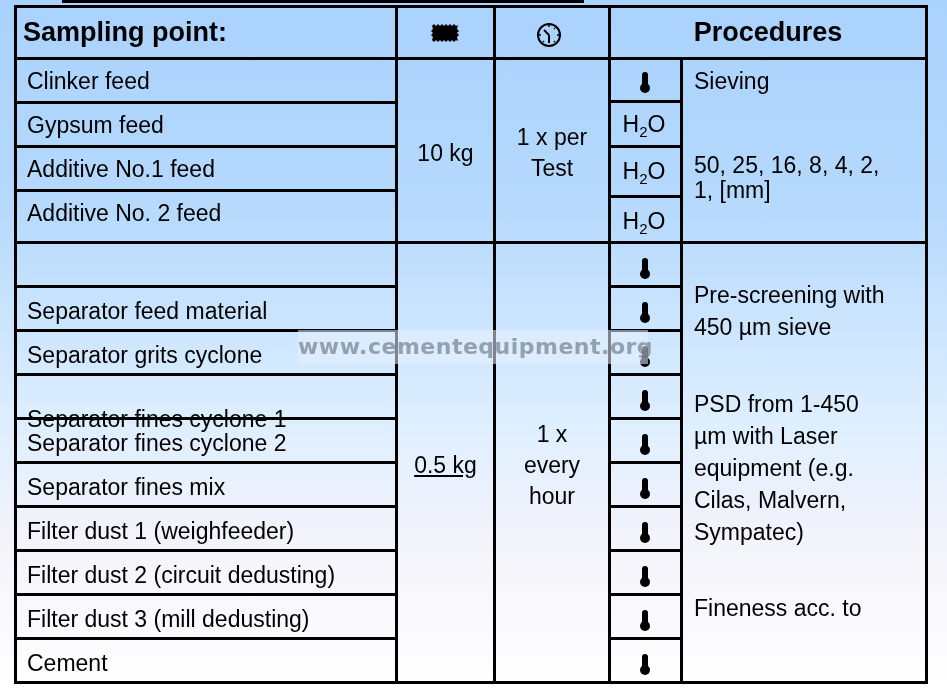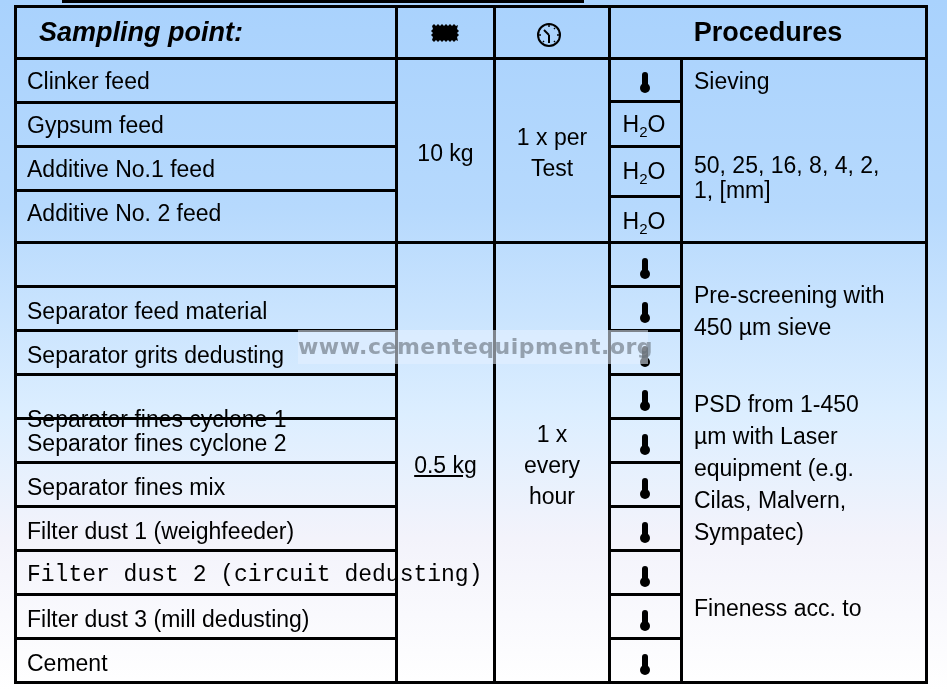--- a/index.html
+++ b/index.html
@@ -71,21 +71,21 @@
   <div class="hline" style="left:591px; top:277px; width:72px;"></div>
   <div class="hline" style="left:591px; top:321px; width:72px;"></div>
   <div class="hline" style="left:591px; top:365px; width:72px;"></div>
   <div class="hline" style="left:591px; top:409px; width:72px;"></div>
   <div class="hline" style="left:591px; top:453px; width:72px;"></div>
   <div class="hline" style="left:591px; top:497px; width:72px;"></div>
   <div class="hline" style="left:591px; top:541px; width:72px;"></div>
   <div class="hline" style="left:591px; top:585px; width:72px;"></div>
   <div class="hline" style="left:591px; top:629px; width:72px;"></div>
 
-  <div class="hdr-text" style="left:22px; top:9px;font-style:italic;">Sampling point:</div>
+  <div class="hdr-text" style="left:6px; top:9px;">Sampling point:</div>
   <div style="position:absolute; left:413px; top:15px; width:30px; height:20px;">
     <svg width="30" height="20" viewBox="0 0 30 20">
         <path d="M2 3 L4 1 L6 3 L8 1 L10 3 L12 1 L14 3 L16 1 L18 3 L20 1 L22 3 L24 1 L26 3 L28 2 L27 6 L29 8 L27 10 L29 12 L27 14 L28 18 L26 17 L24 19 L22 17 L20 19 L18 17 L16 19 L14 17 L12 19 L10 17 L8 19 L6 17 L4 19 L2 17 L3 14 L1 12 L3 10 L1 8 L3 6 Z" fill="#000"></path>
       </svg>
   </div>
   <div style="position:absolute; left:519px; top:14px; width:26px; height:26px;">
     <svg width="26" height="26" viewBox="0 0 26 26">
       <circle cx="13" cy="13" r="11" fill="none" stroke="#000" stroke-width="2"></circle>
       <line x1="13" y1="13" x2="8" y2="8" stroke="#000" stroke-width="2"></line>
       <line x1="13" y1="13" x2="13" y2="21" stroke="#000" stroke-width="2"></line>
@@ -114,26 +114,26 @@
     </div>
   <div class="h2o" style="left:592px; top:103px;"><span>H</span><sub>2</sub><span>O</span></div>
   <div class="h2o" style="left:592px; top:150px;"><span>H</span><sub>2</sub><span>O</span></div>
   <div class="h2o" style="left:592px; top:200px;"><span>H</span><sub>2</sub><span>O</span></div>
 
   <div class="proc" style="left:677px; top:57px;">Sieving</div>
   <div class="proc" style="left:677px; top:141px;">50, 25, 16, 8, 4, 2,</div>
   <div class="proc" style="left:677px; top:166px;">1, [mm]</div>
 
   <div class="t" style="left:10px; top:287px;">Separator feed material</div>
-  <div class="t" style="left:10px; top:331px;">Separator grits dedusting</div>
+  <div class="t" style="left:10px; top:331px;">Separator grits cyclone</div>
   <div class="t" style="left:10px; top:395px;">Separator fines cyclone 1</div>
   <div class="t" style="left:10px; top:419px;">Separator fines cyclone 2</div>
   <div class="t" style="left:10px; top:463px;">Separator fines mix</div>
   <div class="t" style="left:10px; top:507px;">Filter dust 1 (weighfeeder)</div>
-  <div class="t" style="left:10px; top:551px;font-family:Liberation Mono, monospace;">Filter dust 2 (circuit dedusting)</div>
+  <div class="t" style="left:10px; top:551px;">Filter dust 2 (circuit dedusting)</div>
   <div class="t" style="left:10px; top:595px;">Filter dust 3 (mill dedusting)</div>
   <div class="t" style="left:10px; top:639px;">Cement</div>
 
   <div class="t" style="left:381px; width:95px; text-align:center; top:441px;text-decoration:underline;">0.5 kg</div>
   <div class="t center" style="left:479px; width:112px; top:410px;">1 x</div>
   <div class="t center" style="left:479px; width:112px; top:441px;">every</div>
   <div class="t center" style="left:479px; width:112px; top:472px;">hour</div>
 
   <div class="therm" style="left:623px; top:250px;">
       <div class="stem"></div>

